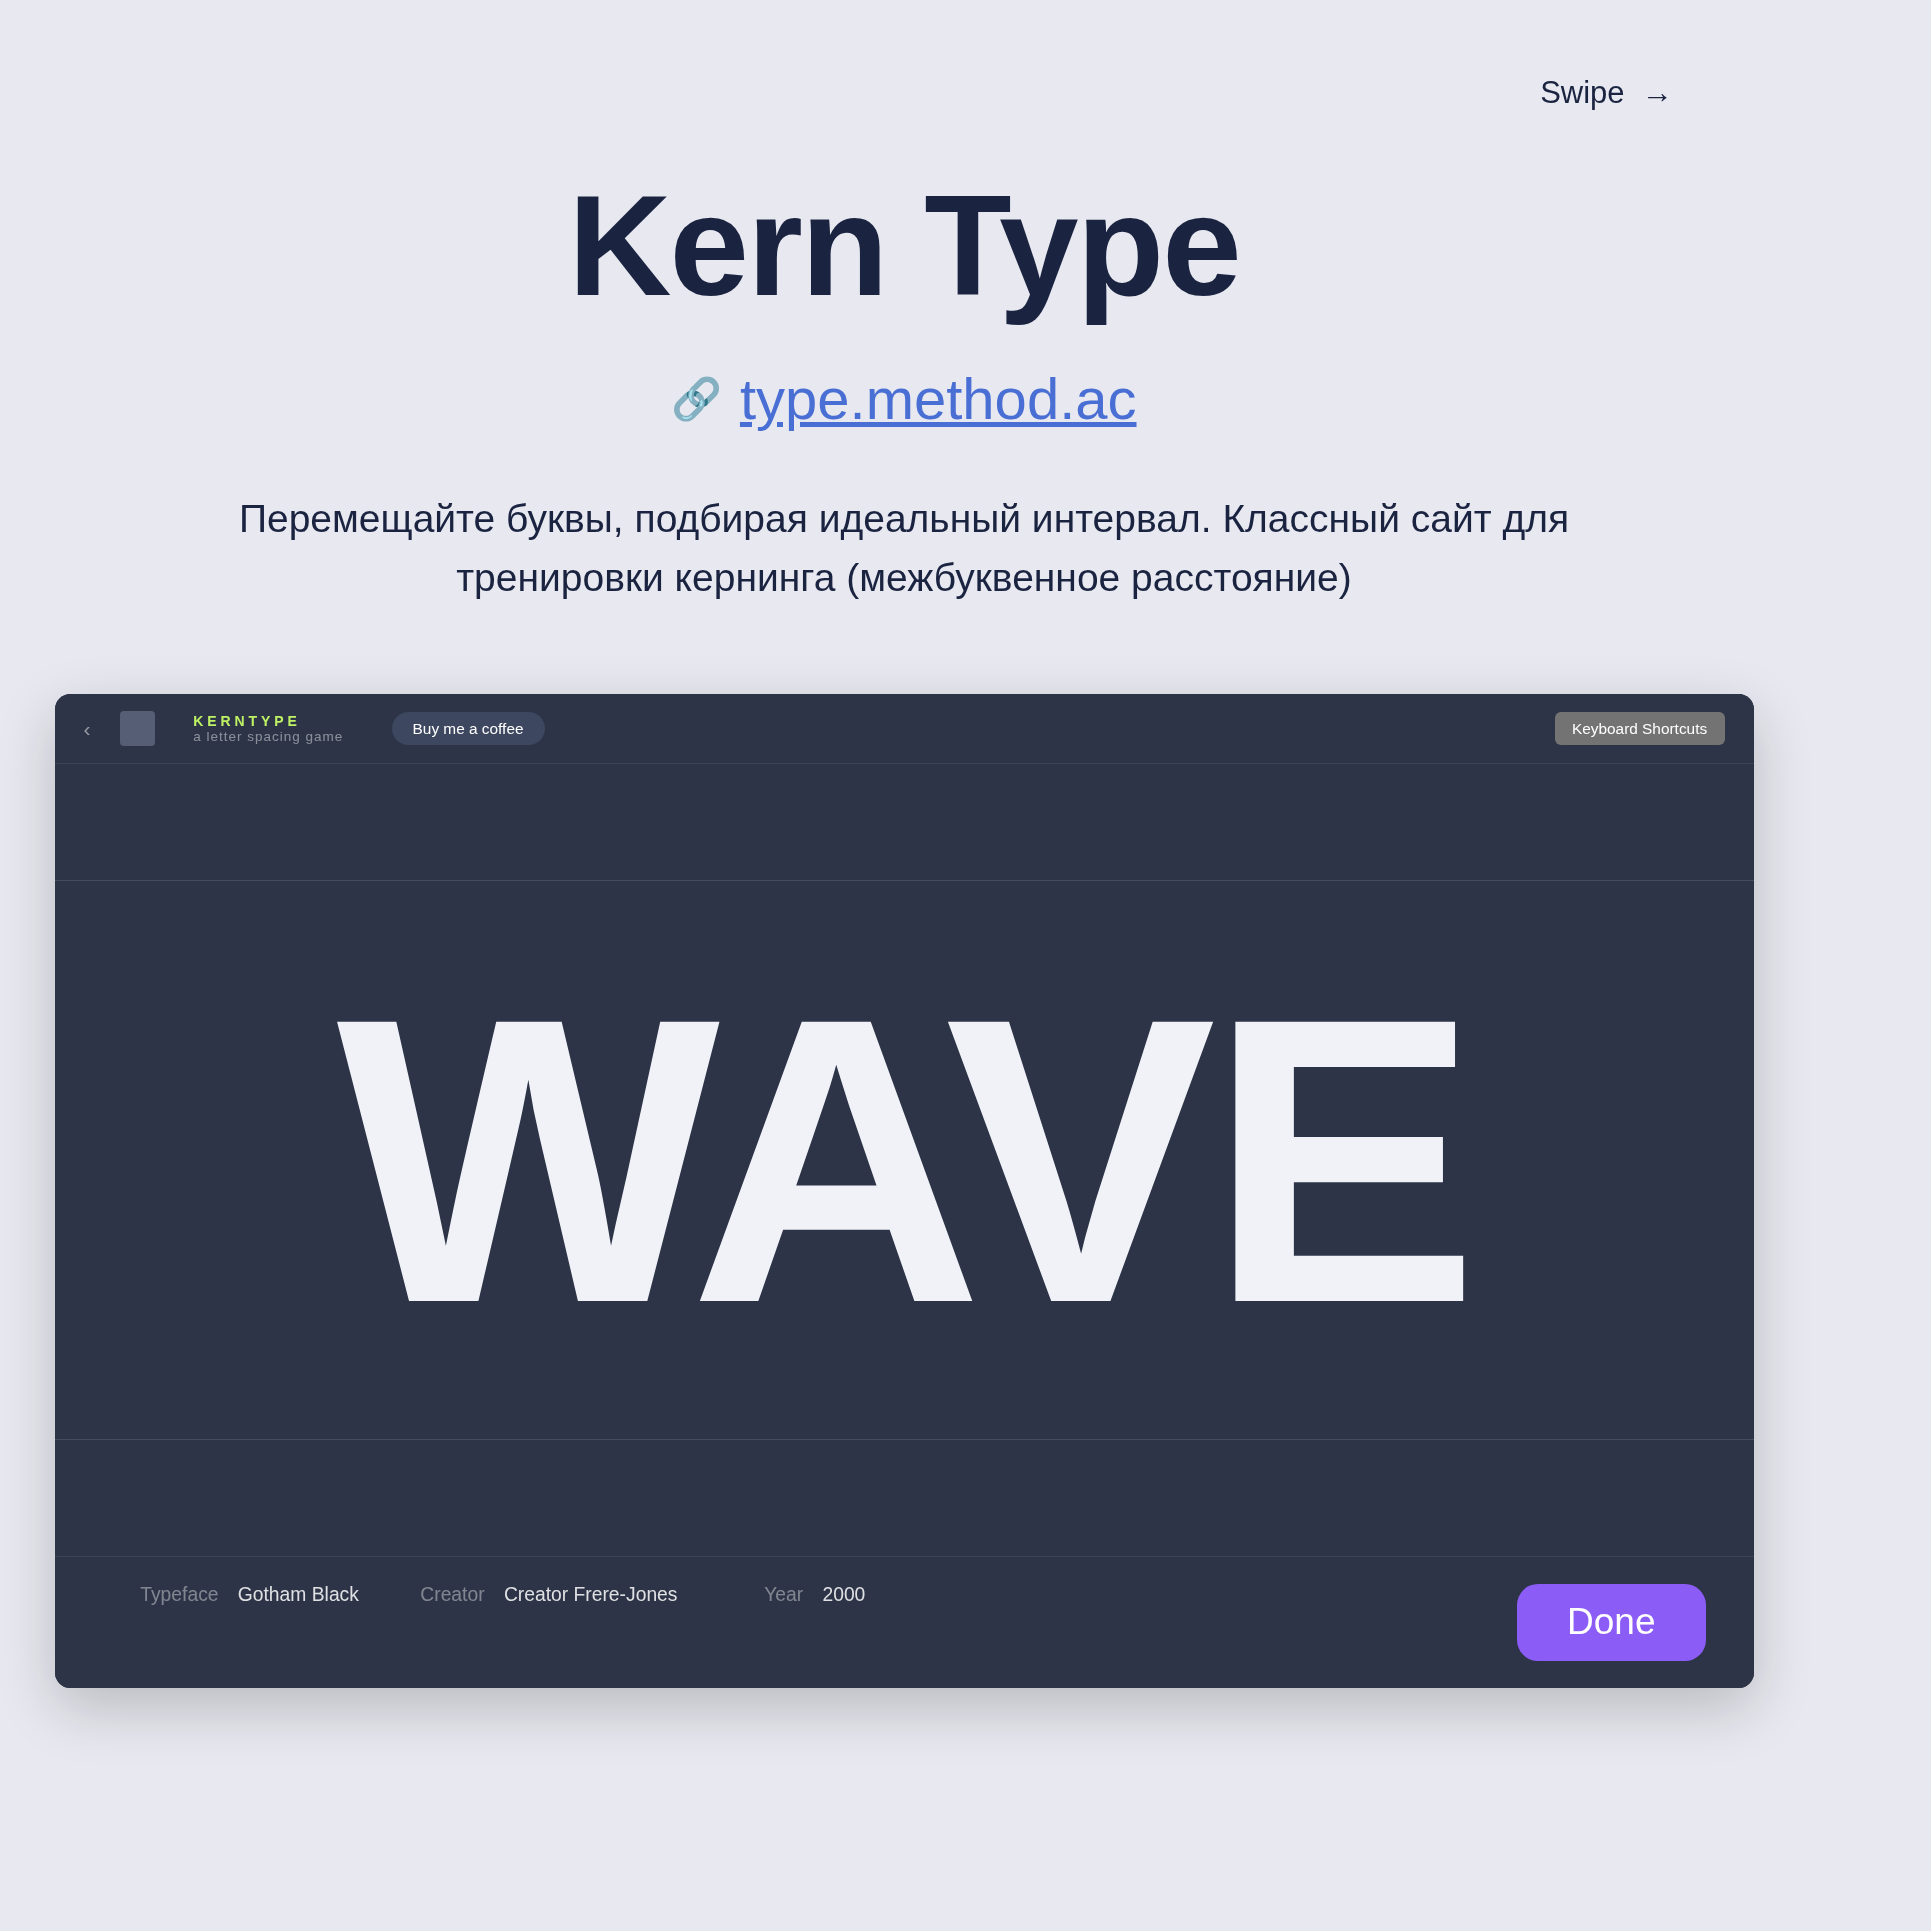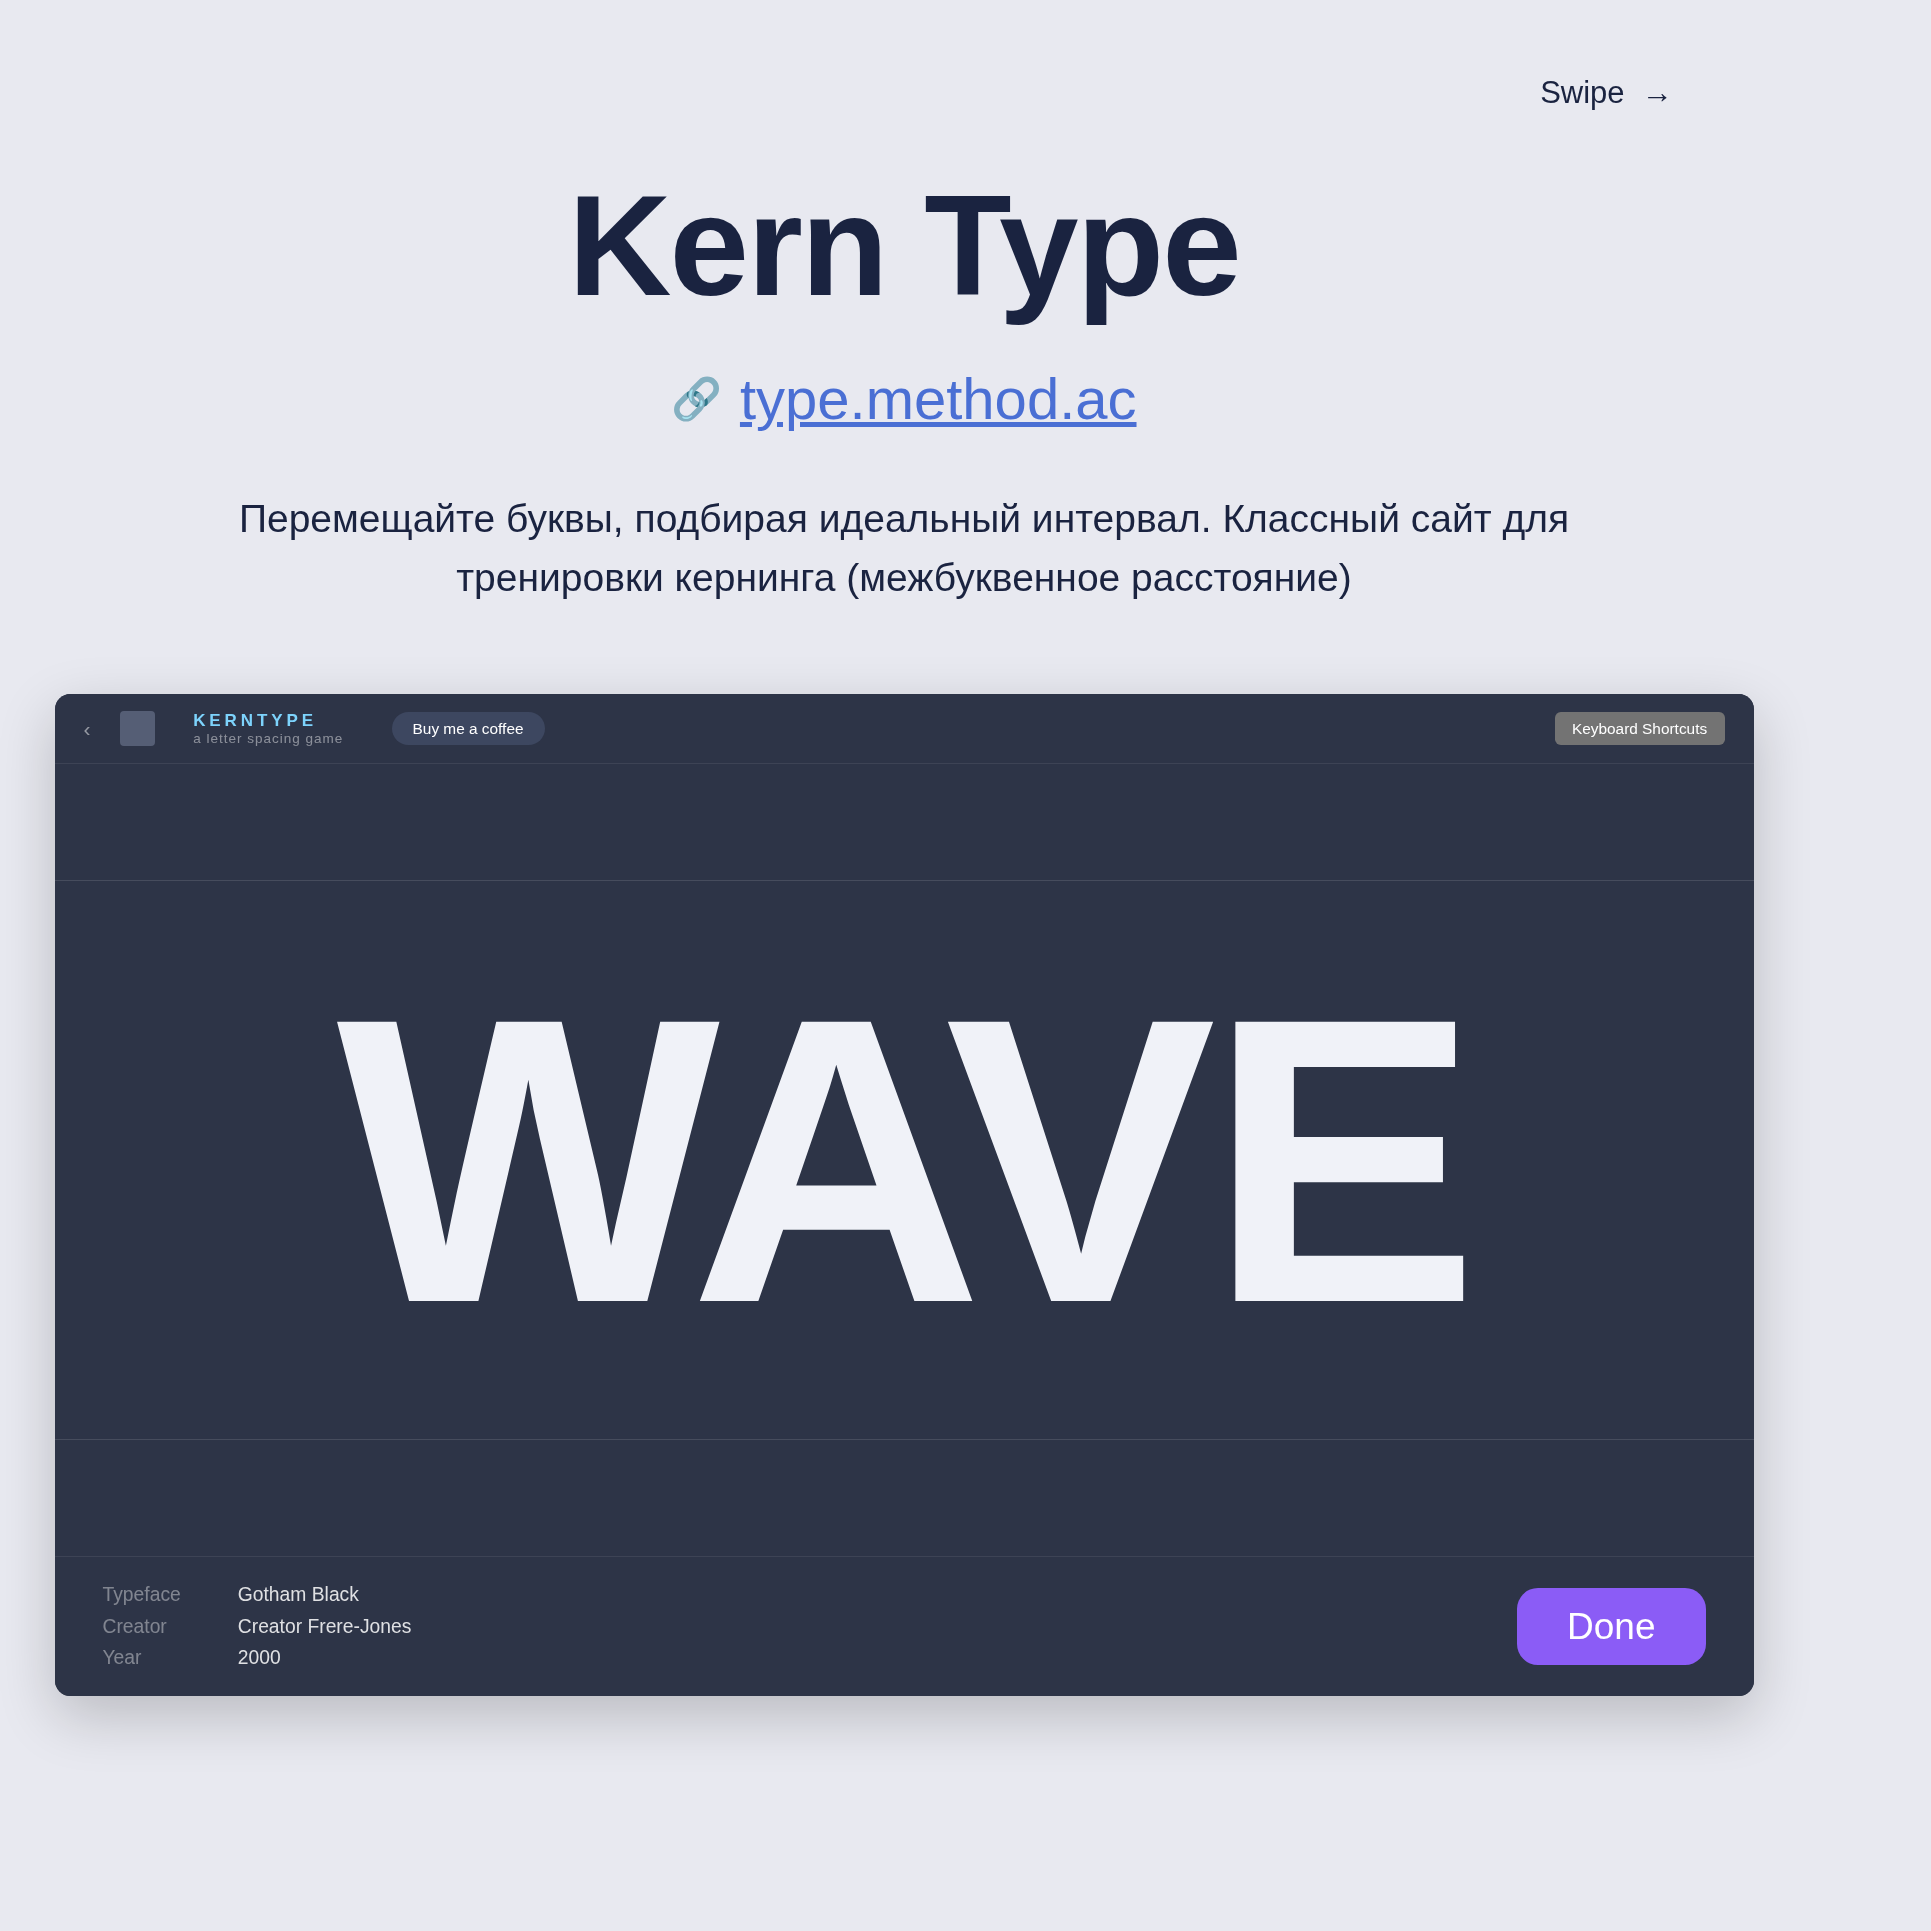--- a/index.html
+++ b/index.html
@@ -116,22 +116,22 @@
       border-radius: 3.9px;
     }
 
     .kerntype-logo {
       display: flex;
       flex-direction: column;
       margin-left: 9.7px;
     }
 
     .kerntype-name {
-      color: #7dd3fc;
-      font-size: 17px;
+      color: #bef264;
+      font-size: 14px;
       font-weight: 700;
       letter-spacing: 3.9px;
       text-transform: uppercase;
     }
 
     .kerntype-subtitle {
       color: rgba(255,255,255,0.45);
       font-size: 13.5px;
       letter-spacing: 1px;
     }
@@ -199,22 +199,23 @@
       background: #2d3447;
       border-top: 1px solid rgba(255,255,255,0.08);
       padding: 27px 48px;
       display: flex;
       align-items: flex-start;
       justify-content: space-between;
     }
 
     .typeface-info {
       display: flex;
-      flex-direction: column;
+      flex-direction: row;
       gap: 9.7px;
+      text-align: right;
     }
 
     .info-row {
       display: flex;
       align-items: center;
       gap: 19.3px;
     }
 
     .info-label {
       color: rgba(255,255,255,0.4);

